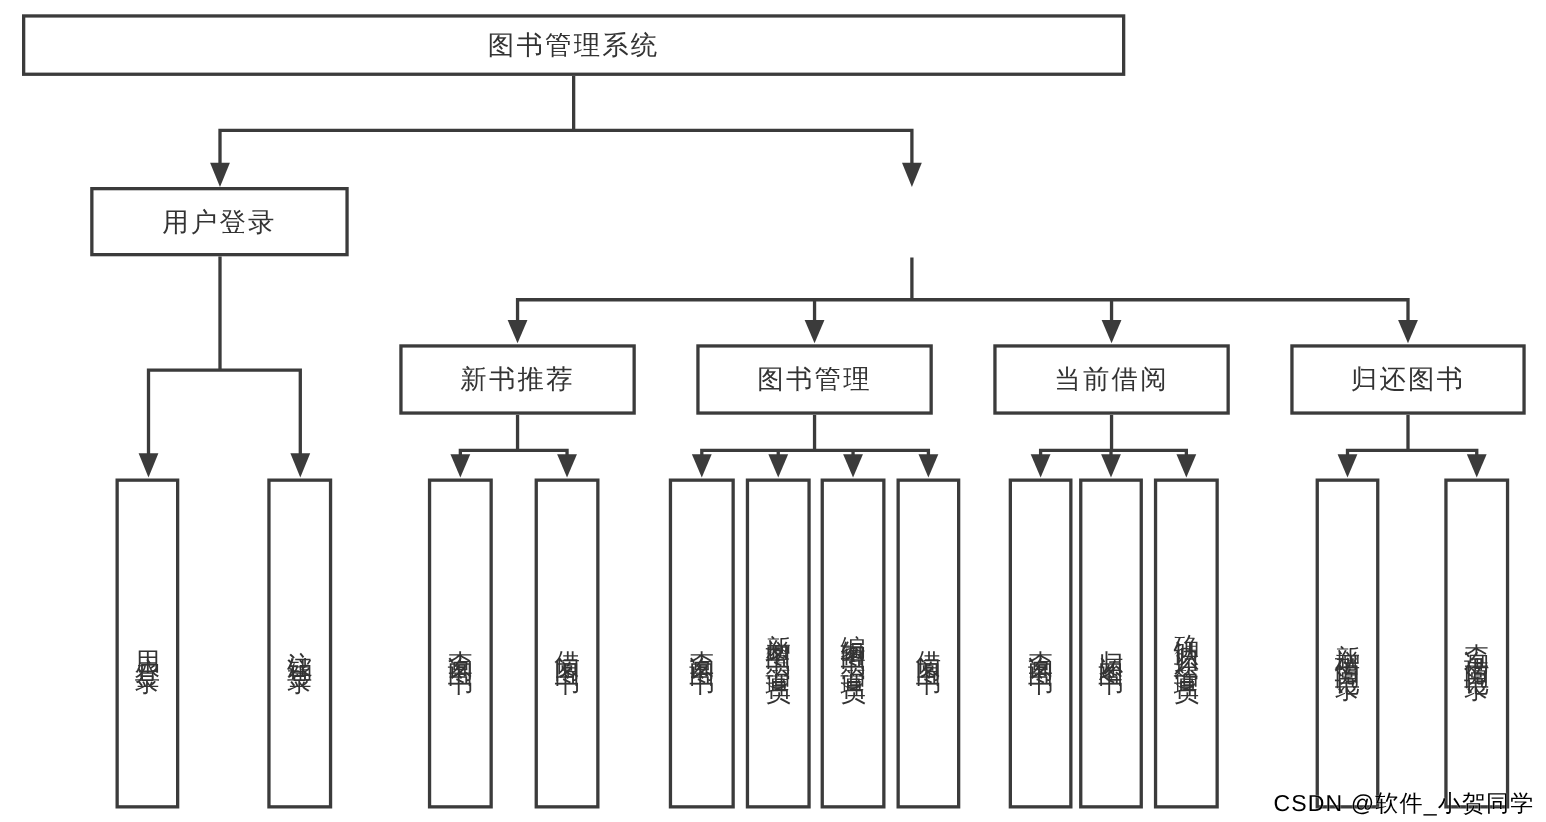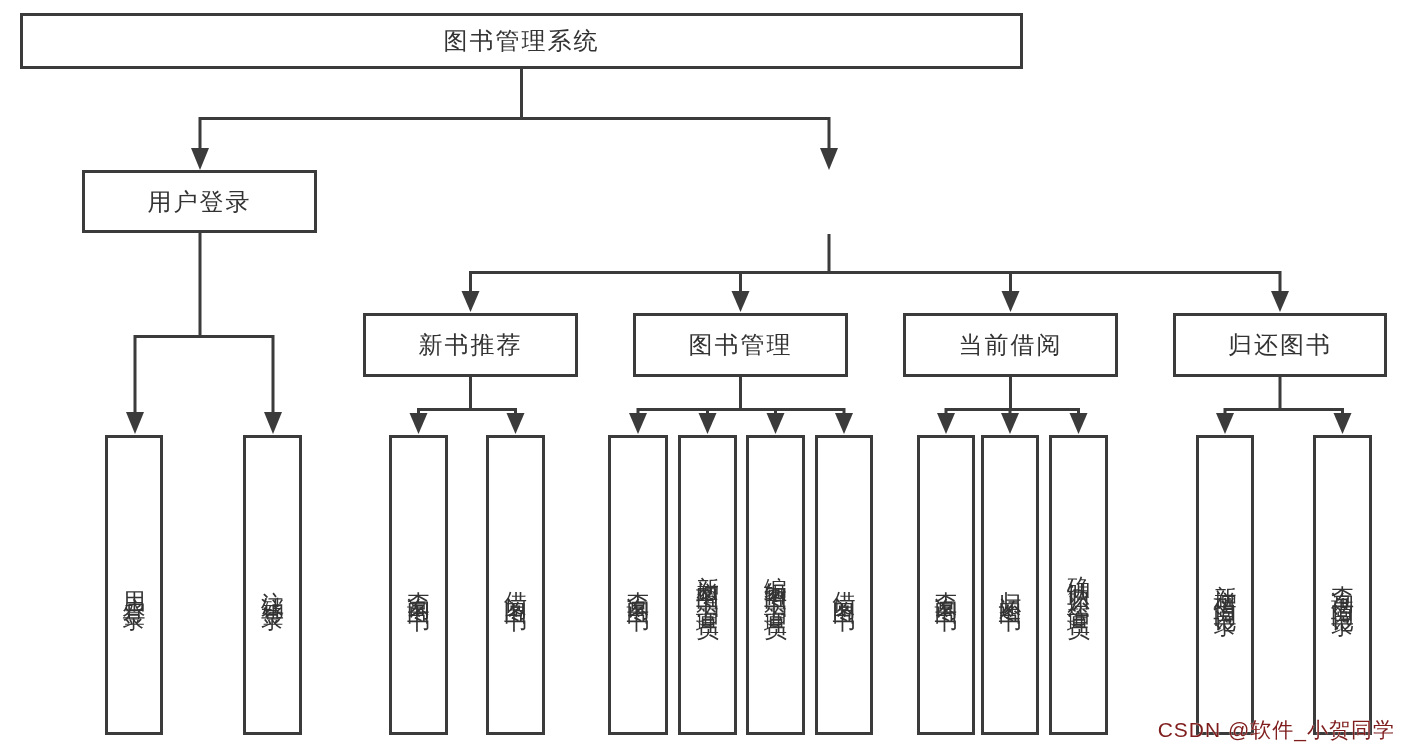--- a/index.html
+++ b/index.html
@@ -38,21 +38,21 @@
   }
   #connectors{
     position:absolute;left:0;top:0;z-index:1;
   }
   #connectors path{stroke:#3b3b3b;stroke-width:3;fill:none;}
   #connectors polygon{fill:#3b3b3b;stroke:none;}
   #watermark{
     position:absolute;
     right:10px;bottom:3px;
     font-size:21px;
-    color:#7f1d1d;
+    color:#000000;
     letter-spacing:1px;
     z-index:3;
     text-shadow:0 0 1px #ffffff;
   }
 </style>
 </head>
 <body>
 
 <div id="canvas">
 

